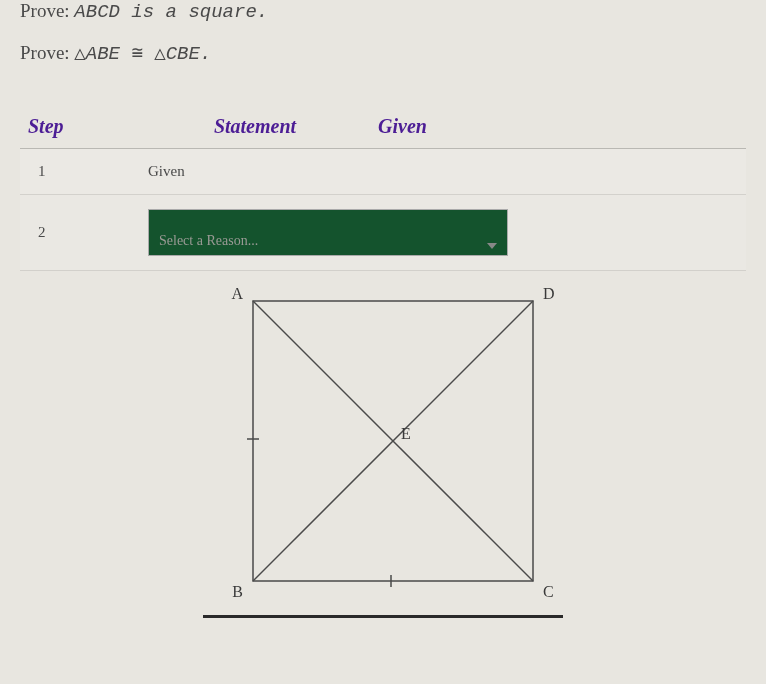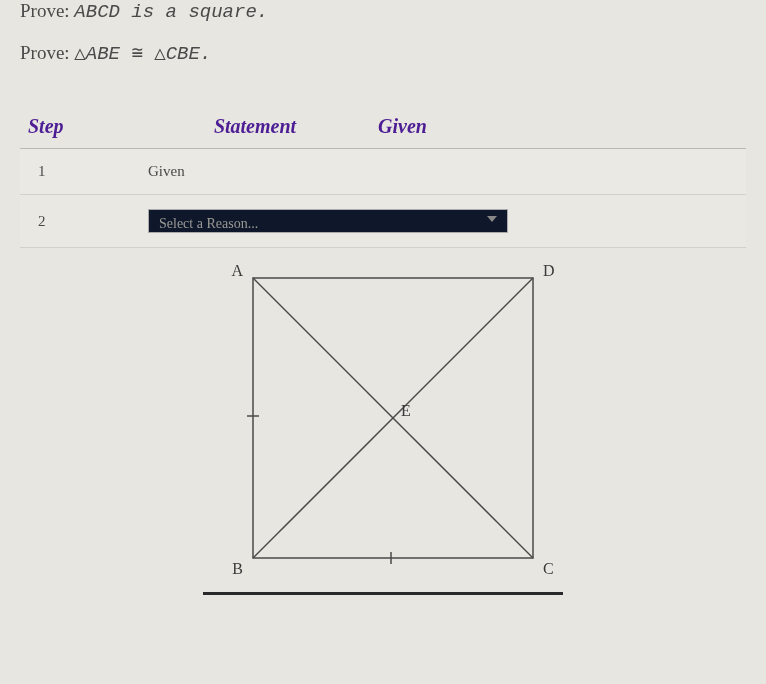--- a/index.html
+++ b/index.html
@@ -31,29 +31,29 @@
     .proof-row.header { border-bottom: 1px solid rgba(0,0,0,0.2); }
     .proof-row.header .cell { font-weight: bold; font-size: 20px; color: #4c1d95; padding: 10px 8px; font-style: italic; }
     .cell { padding: 14px 8px; font-size: 15px; color: #4a4a4a; }
     .col-step { width: 120px; text-align: left; padding-left: 18px; }
     .col-statement { width: 230px; text-align: center; }
     .col-reason { flex: 1; text-align: left; }
     .proof-row:not(.header):nth-child(2) { background: rgba(255,255,255,0.15); }
     .proof-row:not(.header):nth-child(3) { background: rgba(255,255,255,0.1); }
     .reason-select {
       display: flex;
-      align-items: flex-start;
+      align-items: flex-end;
       justify-content: space-between;
       border: 1px solid #aaa;
-      background: #0f172a;
+      background: #14532d;
       color: #9a9a95;
       font-size: 14px;
       padding: 6px 10px;
       width: 360px;
-      height: 24px;
+      height: 47px;
       cursor: pointer;
       font-family: Georgia, serif;
     }
     .chevron {
       width: 0; height: 0;
       border-left: 5px solid transparent;
       border-right: 5px solid transparent;
       border-top: 6px solid #888;
     }
     .overline { text-decoration: overline; }

